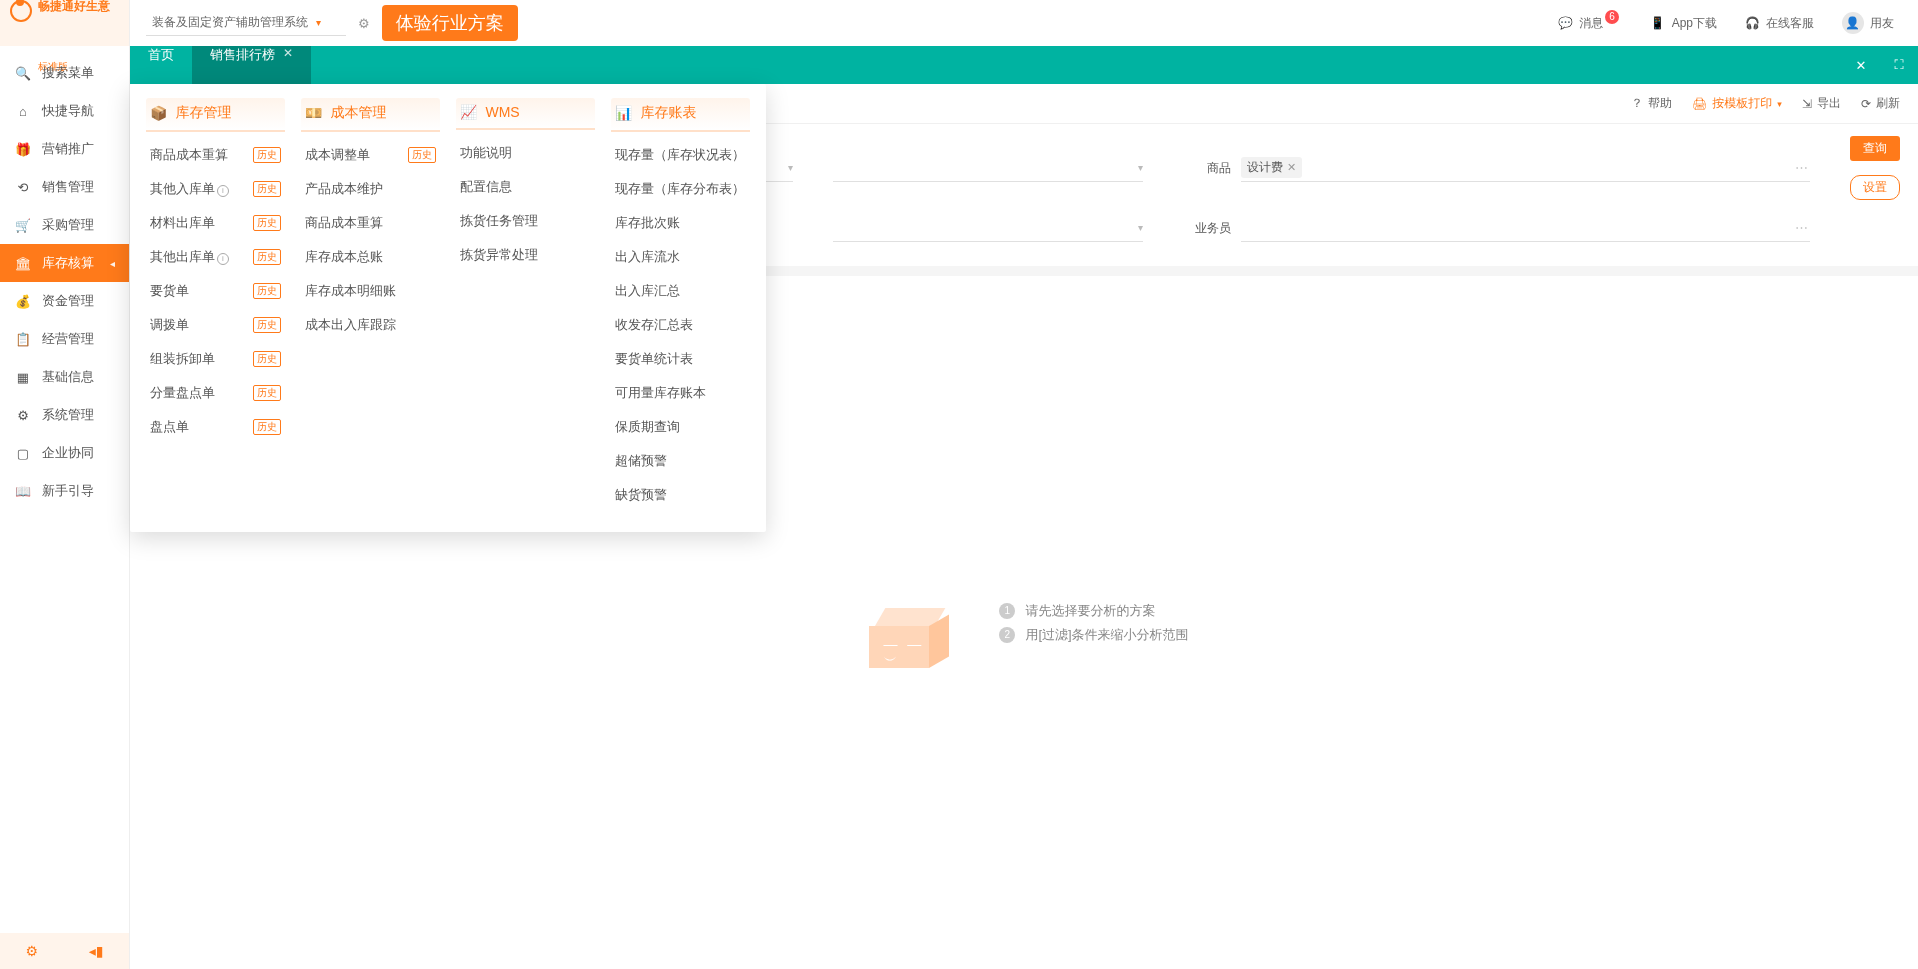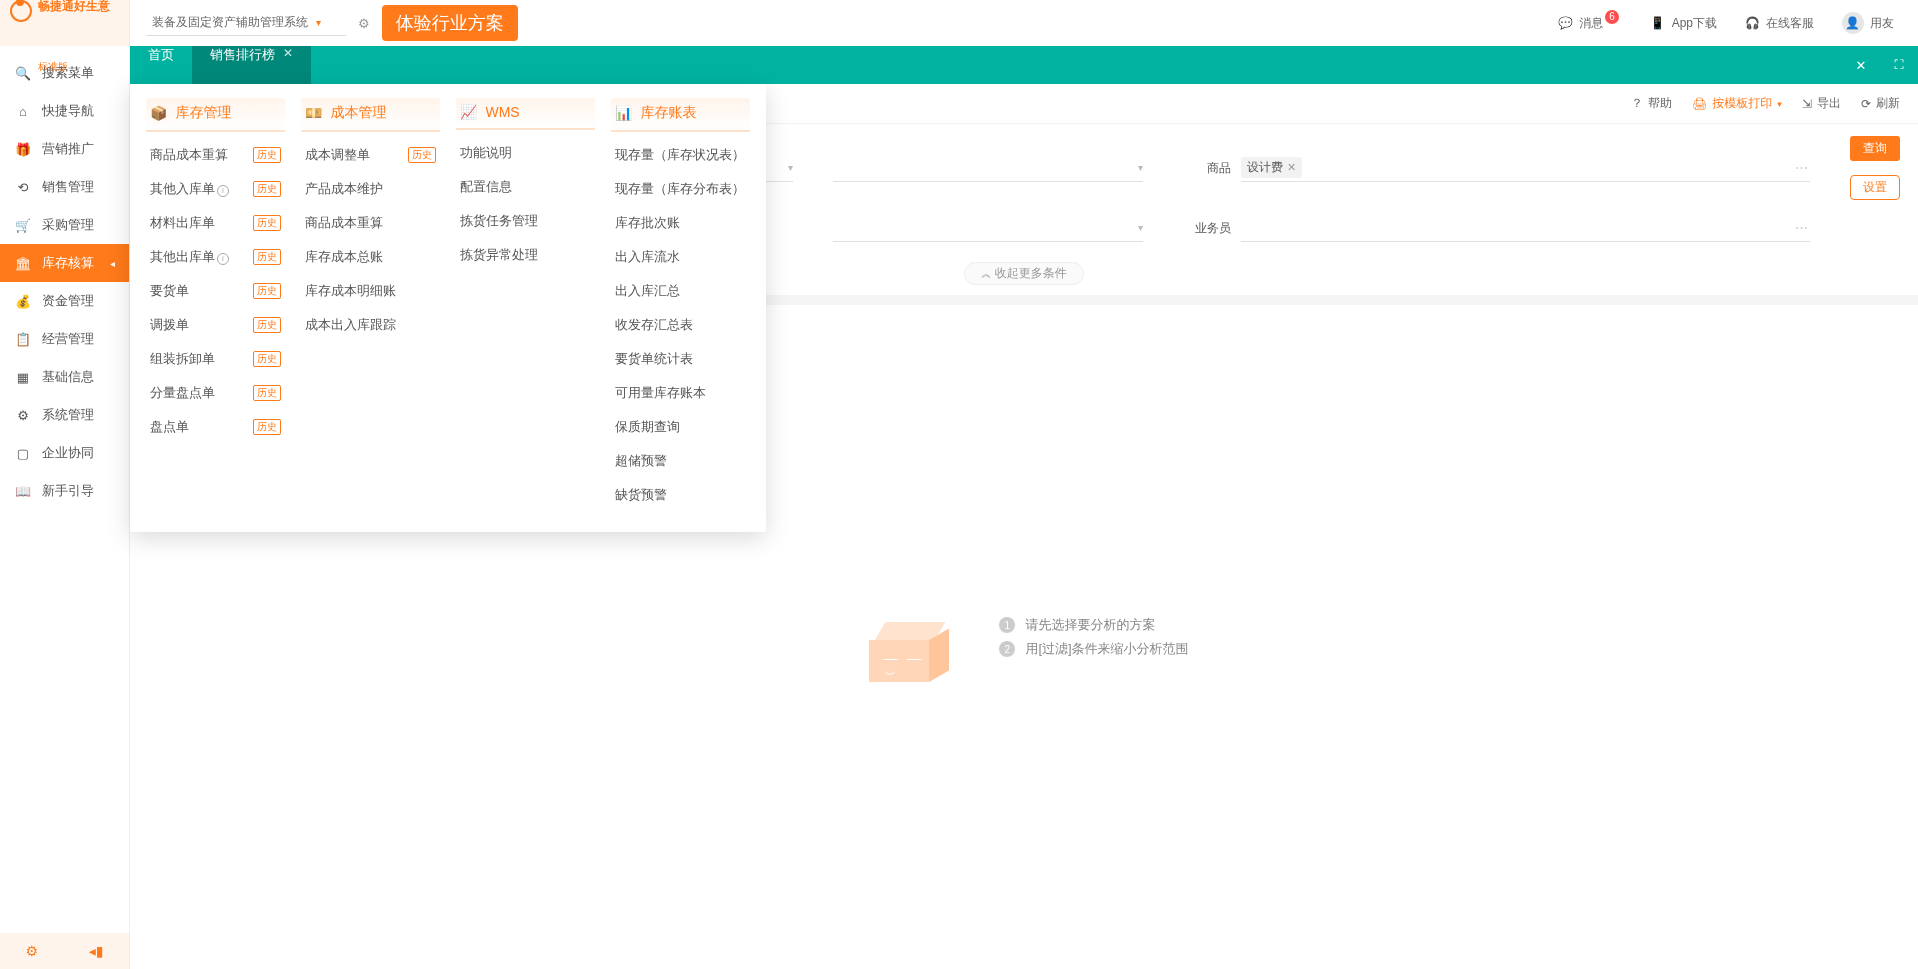--- a/index.html
+++ b/index.html
@@ -58,21 +58,21 @@
 .filter-row { display: flex; align-items: center; gap: 40px; margin-bottom: 14px; }
 .filter-field { display: flex; align-items: center; gap: 10px; flex: 1; min-width: 0; }
 .filter-field .lbl { color: #555; font-size: 12px; width: 48px; text-align: right; }
 .filter-input { flex: 1; border-bottom: 1px solid #e0e0e0; display: flex; align-items: center; height: 28px; gap: 6px; }
 .filter-input .chev { margin-left: auto; color: #bbb; font-size: 10px; }
 .filter-input .dots { margin-left: auto; color: #bbb; letter-spacing: 2px; }
 .chip { background: #f2f2f2; border-radius: 3px; padding: 2px 6px; font-size: 12px; color: #555; display: inline-flex; align-items: center; gap: 4px; font-family: Liberation Serif, serif; }
 .chip .x { cursor: pointer; color: #999; font-size: 11px; }
 .btn-col { display: flex; flex-direction: column; gap: 14px; width: 50px; }
 .btn-primary-sm { background: #ff7a1a; color: #fff; border: none; border-radius: 3px; font-size: 12px; padding: 4px 0; cursor: pointer; }
-.btn-ghost-sm { background: #fff; color: #ff7a1a; border: 1px solid #ff7a1a; border-radius: 4px; font-size: 12px; padding: 3px 0; cursor: pointer; }
+.btn-ghost-sm { background: #fff; color: #ff7a1a; border: 1px solid #ff7a1a; border-radius: 10px; font-size: 12px; padding: 3px 0; cursor: pointer; }
 .collapse-bar { text-align: center; font-size: 12px; color: #999; background: #fafafa; border: 1px solid #eee; border-radius: 14px; width: 120px; margin: 6px auto 0; padding: 2px 0; cursor: pointer; }
 .filter-panel::after { content: ""; display: block; height: 10px; }
 
 
 .content { flex: 1; background: #fff; margin-top: 10px; display: flex; align-items: center; justify-content: center; }
 .empty { display: flex; align-items: center; gap: 30px; }
 .empty-illus { width: 110px; height: 90px; position: relative; }
 .box3d { position: absolute; bottom: 0; left: 10px; width: 80px; height: 60px; }
 .box-top { position: absolute; top: 0; left: 10px; width: 60px; height: 22px; background: #ffe3cf; transform: skewX(-30deg); }
 .box-front { position: absolute; top: 18px; left: 0; width: 60px; height: 42px; background: #ffd6b8; }
@@ -266,26 +266,20 @@
         </div>
         <div class="filter-field" style="flex:1">
           <span class="lbl">业务员</span>
           <div class="filter-input">
             <span class="dots">⋯</span>
           </div>
         </div>
         <div style="width:50px"></div>
       </div>
 
-      <div class="filter-row" style="justify-content:center;margin-bottom:0">
-        <div class="collapse-bar">
-          <span style="font-size:10px">︽</span>
-          <span>收起更多条件</span>
-        </div>
-      </div>
     </div>
 
     <div class="content">
       <div class="empty">
         <div class="empty-illus">
           <div class="box3d">
             <div class="box-top"></div>
               <div class="box-front"></div>
               <div class="box-side"></div>
             <div class="face">— —<br>︶</div>

